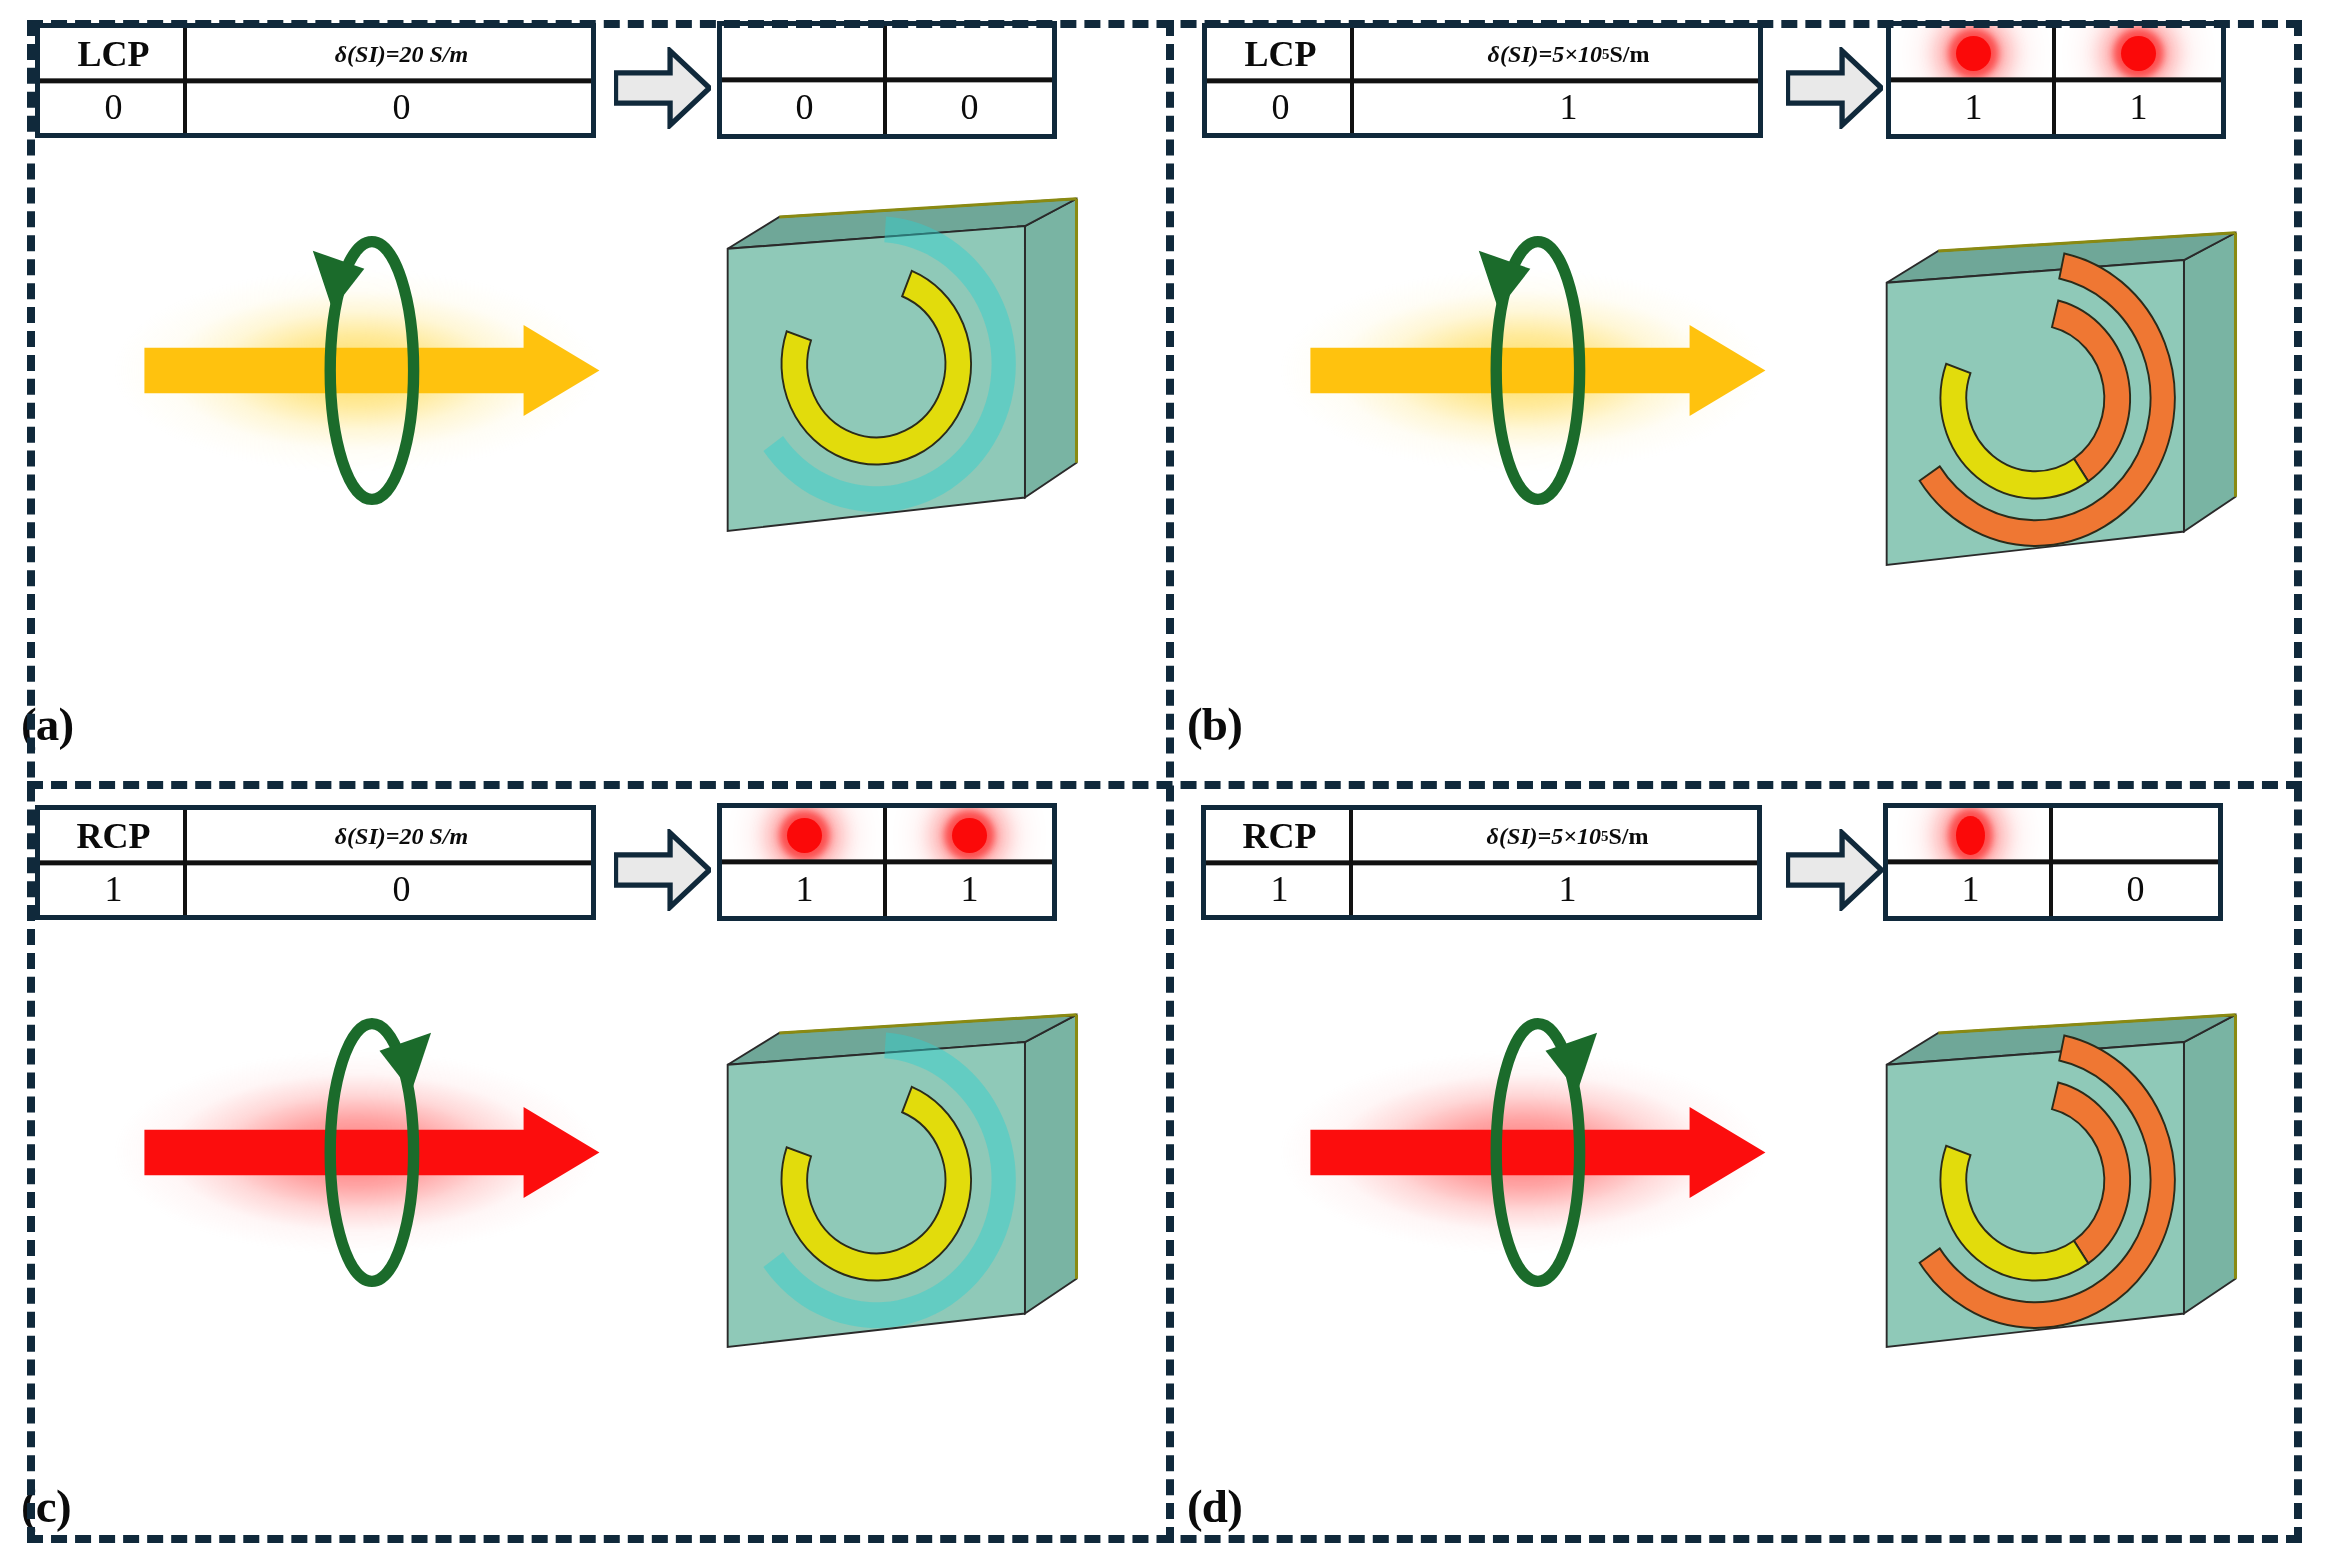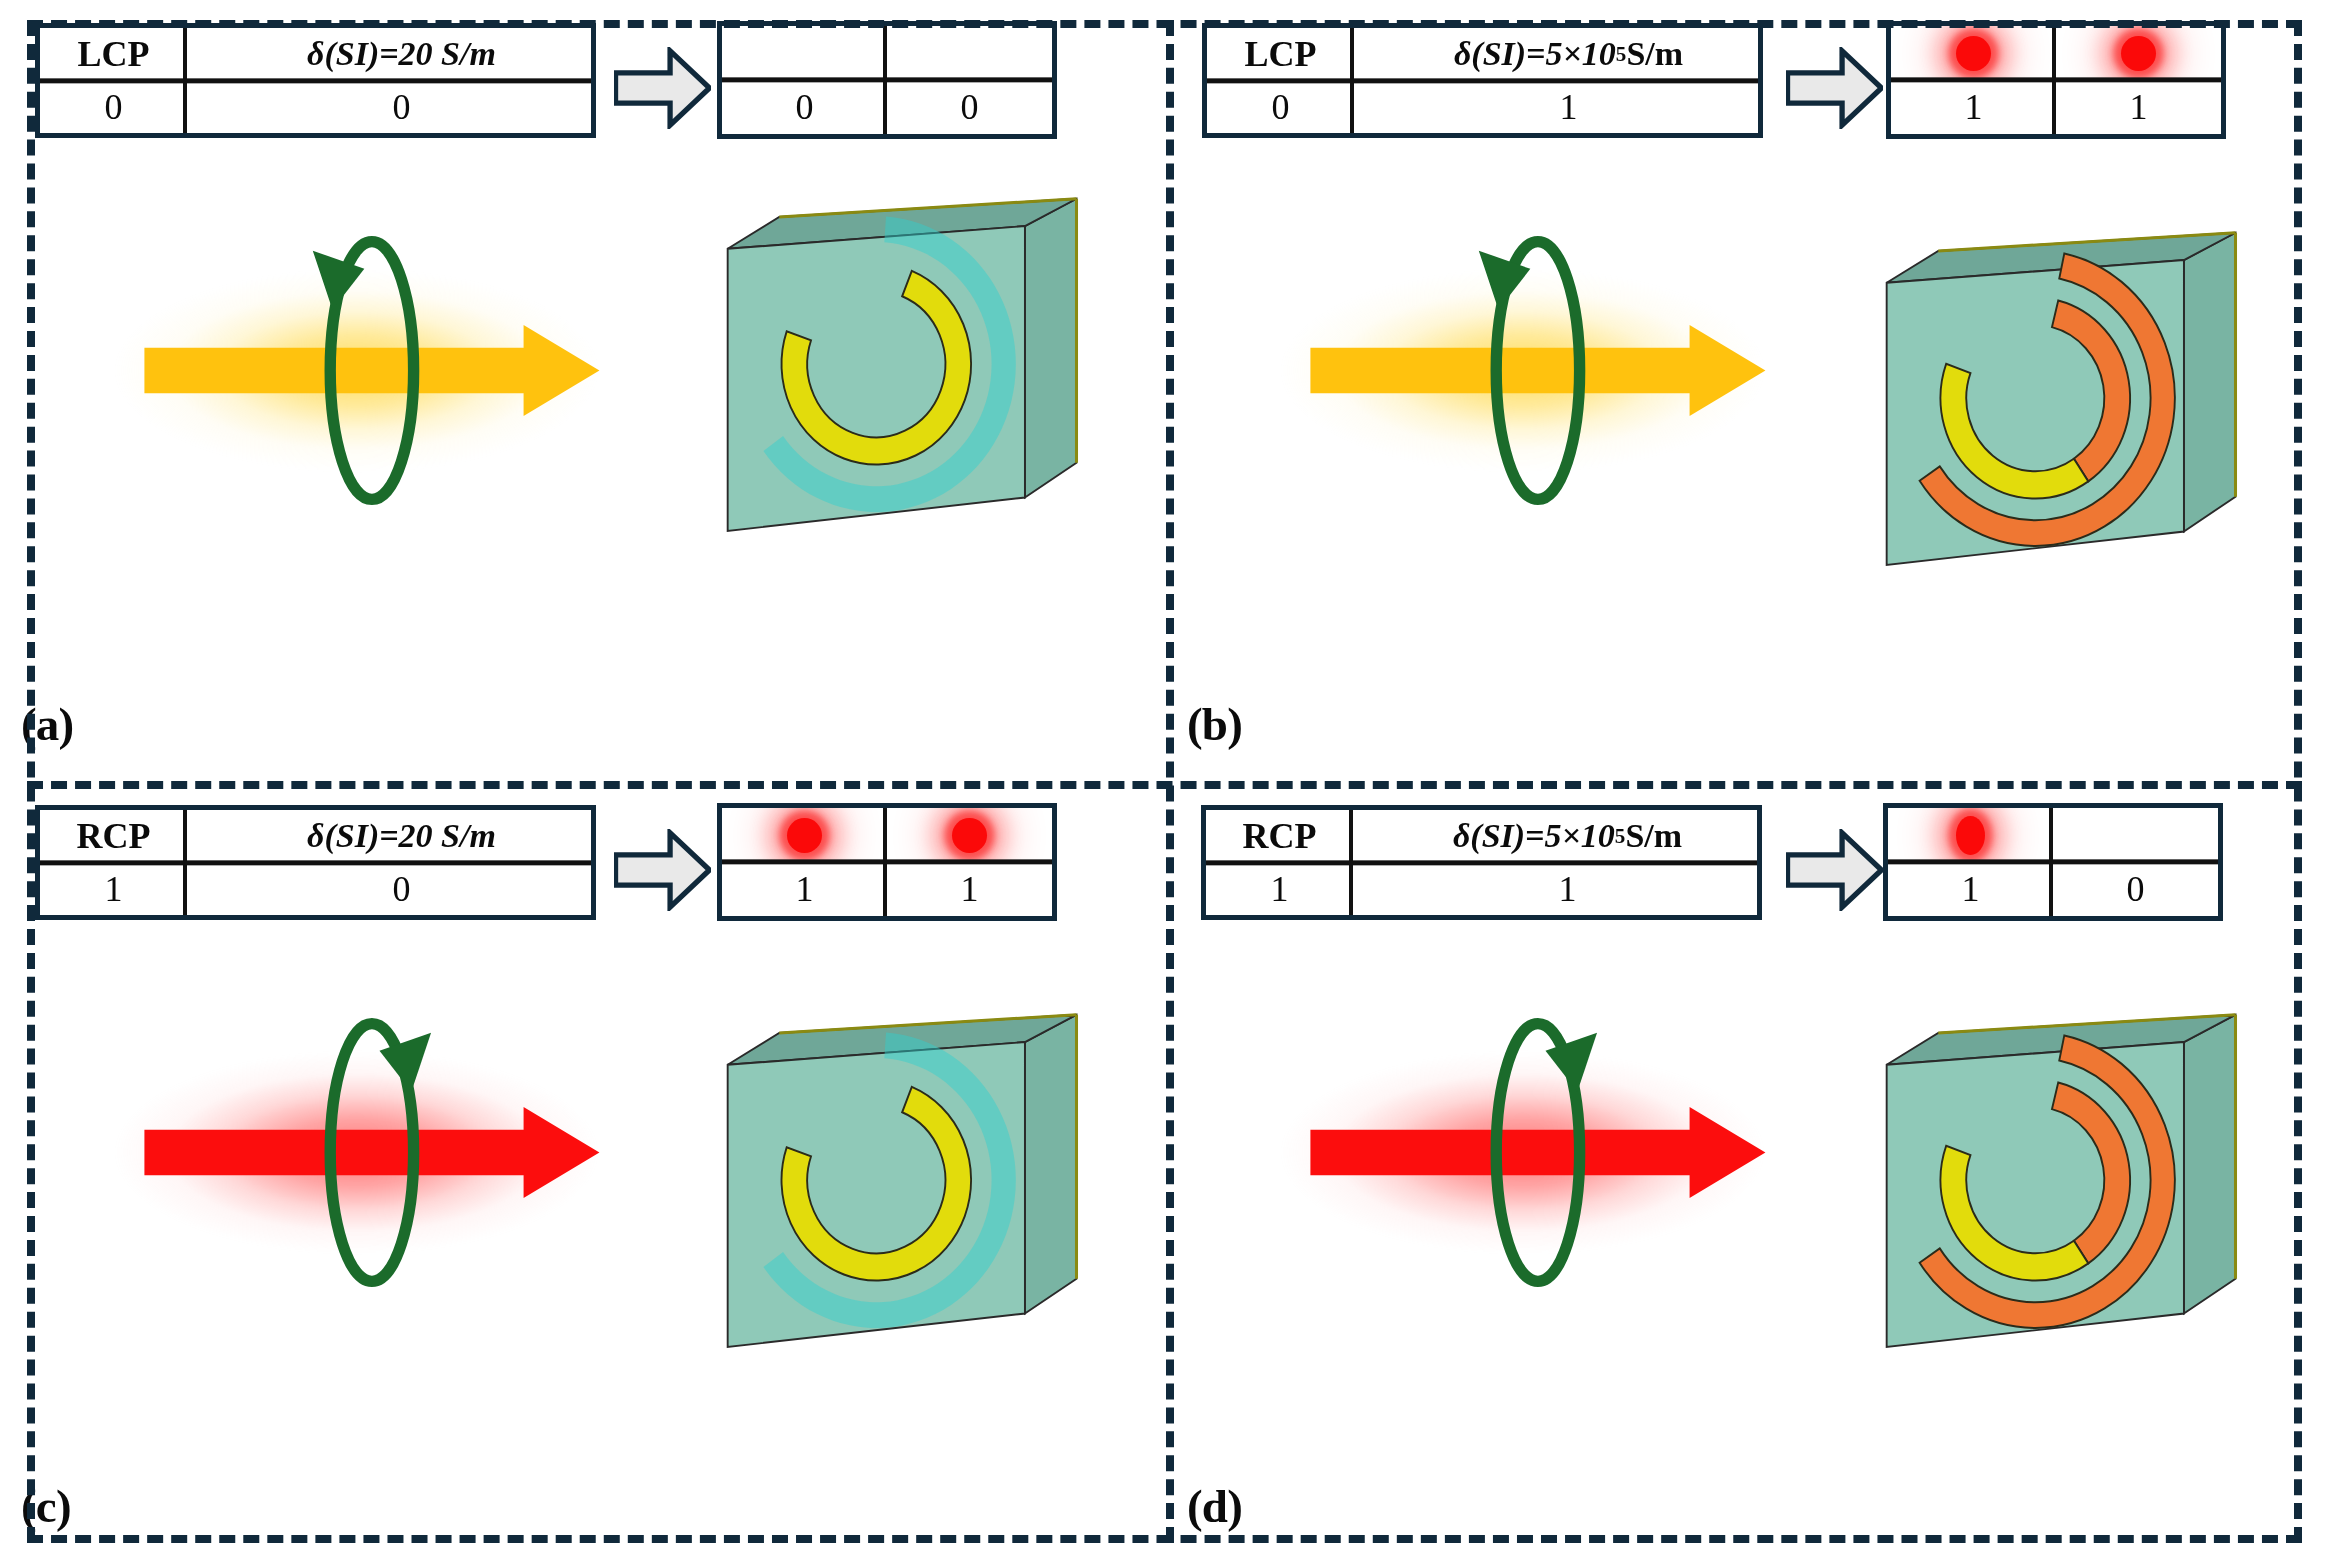--- a/index.html
+++ b/index.html
@@ -79,21 +79,21 @@
     display:flex;align-items:center;justify-content:center;
     font-family:"Liberation Serif", serif;
     color:#0b0b0b;
     overflow:hidden;
   }
   .tt-head{
     font-weight:bold;
     font-size:36px;
     letter-spacing:0px;
   }
-  .tt-head.sym{font-weight:bold;font-size:34px;}
+  .tt-head.sym{font-weight:bold;font-size:24px;}
   .tt-val{
     font-weight:normal;
     font-size:36px;
   }
   
   .tt-row.ratio .tt-cell:first-child::after,
   .tt-row.c2 .tt-cell:first-child::after{
     content:"";position:absolute;right:0;top:-1.5px;bottom:-1.5px;
     width:3.8px;background:#111111;
   }

